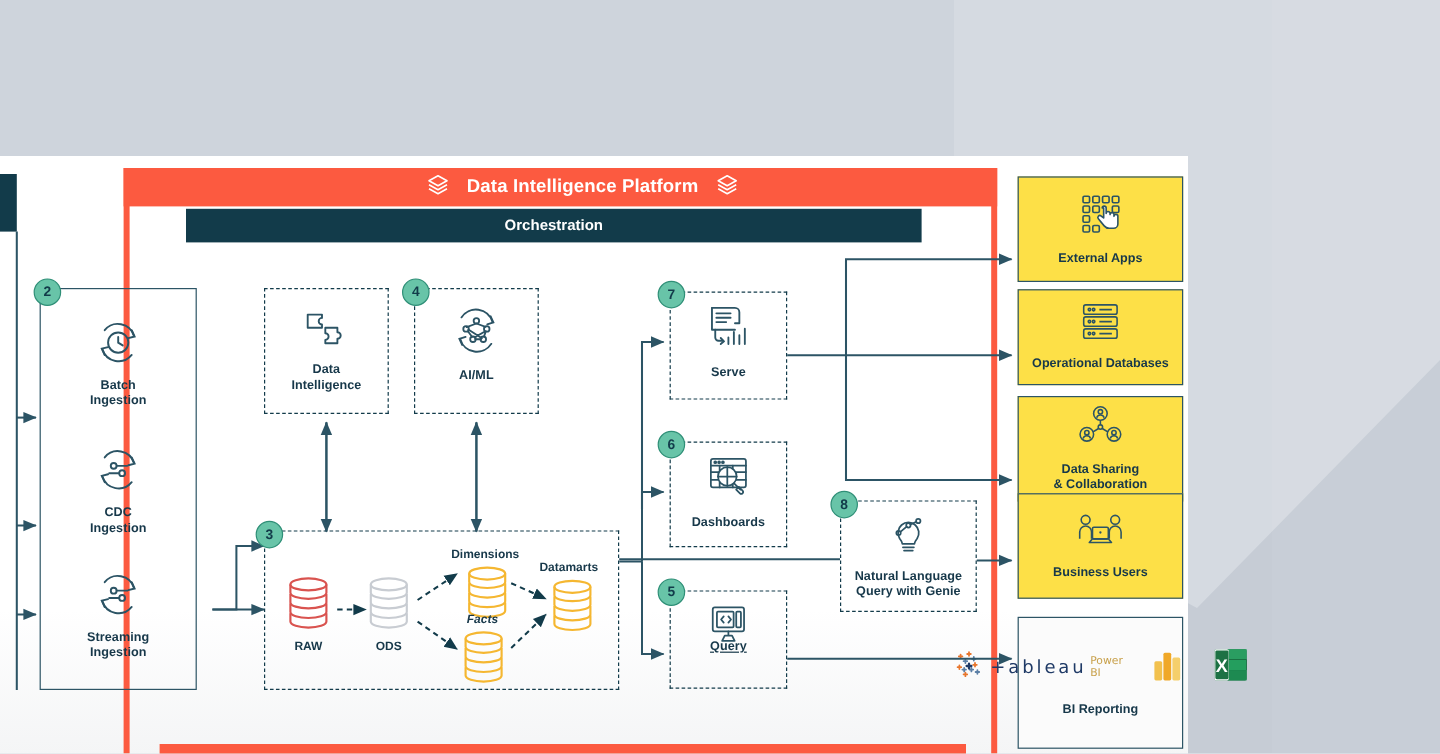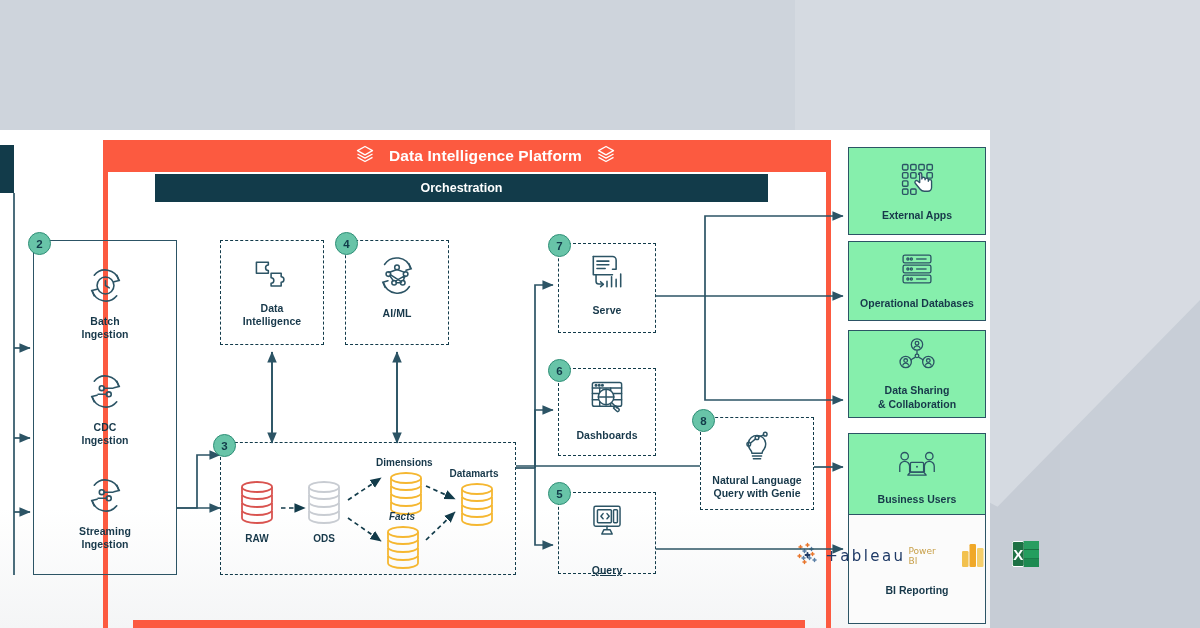--- a/index.html
+++ b/index.html
@@ -80,21 +80,21 @@
   .badge {
     position: absolute; z-index: 9; width: 23px; height: 23px; border-radius: 50%;
     background: #68c4a8; border: 1.6px solid #2f8f77;
     display: flex; align-items: center; justify-content: center;
     color: #123b4a; font-size: 11.5px; font-weight: bold;
   }
 
   
   .ccard {
     position: absolute; left: 848px; width: 138px; z-index: 6;
-    border: 1.7px solid #2c5465; background: #86efac;
+    border: 1.7px solid #2c5465; background: #fde047;
     display: flex; flex-direction: column; align-items: center; justify-content: center;
   }
   .ccard .clbl {
     color: #17384a; font-size: 10.5px; font-weight: bold;
     text-align: center; line-height: 1.25; margin-top: 7px;
   }
   .ccard.bi { background: #fbfbfb; }
 
   
   .bi-logos { display: flex; flex-direction: row; align-items: center; gap: 3px; }
@@ -198,21 +198,21 @@
 
   <g stroke="#123b4a" stroke-width="1.7" fill="none" stroke-dasharray="4.5 3.5">
     <path d="M281 508 L305 508" marker-end="url(#ahd)"></path>
     <path d="M348 500 L381 478" marker-end="url(#ahd)"></path>
     <path d="M348 518 L381 541" marker-end="url(#ahd)"></path>
     <path d="M426 486 L455 499" marker-end="url(#ahd)"></path>
     <path d="M426 540 L455 512" marker-end="url(#ahd)"></path>
   </g>
 </svg>
 
-<div class="box solid" style="left:33px; top:240px; width:144px; height:335px;">
+<div class="box solid" style="left:33px; top:240px; width:131px; height:335px;">
   <div class="ico" style="top:22px;">
     <svg width="45" height="45" viewBox="0 0 48 48" fill="none" stroke="#2c5465" stroke-width="1.7" stroke-linecap="round">
       <path d="M38 18 A15 15 0 0 0 12 13"></path>
         <path d="M36 13 L38.6 18.6 L33 20"></path>
       <path d="M10 30 A15 15 0 0 0 36 35"></path>
         <path d="M12 35 L9.4 29.4 L15 28"></path>
       <circle cx="24" cy="24" r="9"></circle>
       <path d="M24 19 L24 24 L28 26.5"></path>
     </svg>
   </div>
@@ -383,21 +383,21 @@
   <div class="ico" style="top:8px;">
     <svg width="42" height="40" viewBox="0 0 48 46" fill="none" stroke="#2c5465" stroke-width="1.7" stroke-linecap="round" stroke-linejoin="round">
       <rect x="9" y="6" width="30" height="23" rx="2"></rect>
       <rect x="13" y="10" width="16" height="15" rx="1"></rect>
       <rect x="31.5" y="10" width="4.5" height="15" rx="1"></rect>
       <path d="M19.5 14.5 L17 17.5 L19.5 20.5"></path>
       <path d="M24 14.5 L26.5 17.5 L24 20.5"></path>
       <path d="M24 29 v4 M18 38 h12 M18 38 l2.5 -5 h7 L30 38"></path>
     </svg>
   </div>
-  <div class="lbl" style="top:71px;text-decoration:underline;">Query</div>
+  <div class="lbl" style="top:40px;text-decoration:underline;">Query</div>
 </div>
 <div class="badge" style="left:548px; top:482px;">5</div>
 
 <div class="box dashed" style="left:700px; top:417px; width:114px; height:93px;">
   <div class="ico" style="top:7px;">
     <svg width="44" height="42" viewBox="0 0 48 46" fill="none" stroke="#2c5465" stroke-width="1.6" stroke-linecap="round" stroke-linejoin="round">
       <path d="M16 26 a9.5 9.5 0 1 1 16 0 c-1.6 2 -2.3 3.2 -2.5 5 h-11 c-0.2 -1.8 -0.9 -3 -2.5 -5 z"></path>
       <path d="M19 34 h10 M20 37 h8"></path>
       <circle cx="15" cy="21" r="2"></circle>
         <circle cx="24" cy="14" r="2"></circle>
@@ -464,21 +464,21 @@
         <path d="M32.4 32 a3.8 3.8 0 0 1 7.2 0"></path>
       <circle cx="23" cy="21" r="2.1"></circle>
       <path d="M23 14.6 v4.3 M21.2 22.4 L15.6 25.8 M24.8 22.4 L30.4 25.8"></path>
     </svg>
   </span>
   <span class="clbl">
     <span>Data Sharing</span><br><span>&amp; Collaboration</span>
   </span>
 </div>
 
-<div class="ccard" style="top:433px; height:88px;">
+<div class="ccard" style="top:411px; height:88px;">
   <span>
     <svg width="44" height="34" viewBox="0 0 50 38" fill="none" stroke="#2c5465" stroke-width="1.5" stroke-linejoin="round">
       <circle cx="11" cy="9" r="4.2"></circle>
         <path d="M5.4 27 v-6.5 a5.6 5.6 0 0 1 11.2 0 v6.5"></path>
       <circle cx="39" cy="9" r="4.2"></circle>
         <path d="M33.4 27 v-6.5 a5.6 5.6 0 0 1 11.2 0 v6.5"></path>
       <rect x="17.5" y="16" width="15" height="11" rx="1.3"></rect>
       <circle cx="25" cy="21" r="1.1" fill="#2c5465" stroke="none"></circle>
       <path d="M14.5 30.5 h21 l-3 -3.5 h-15 z"></path>
     </svg>

